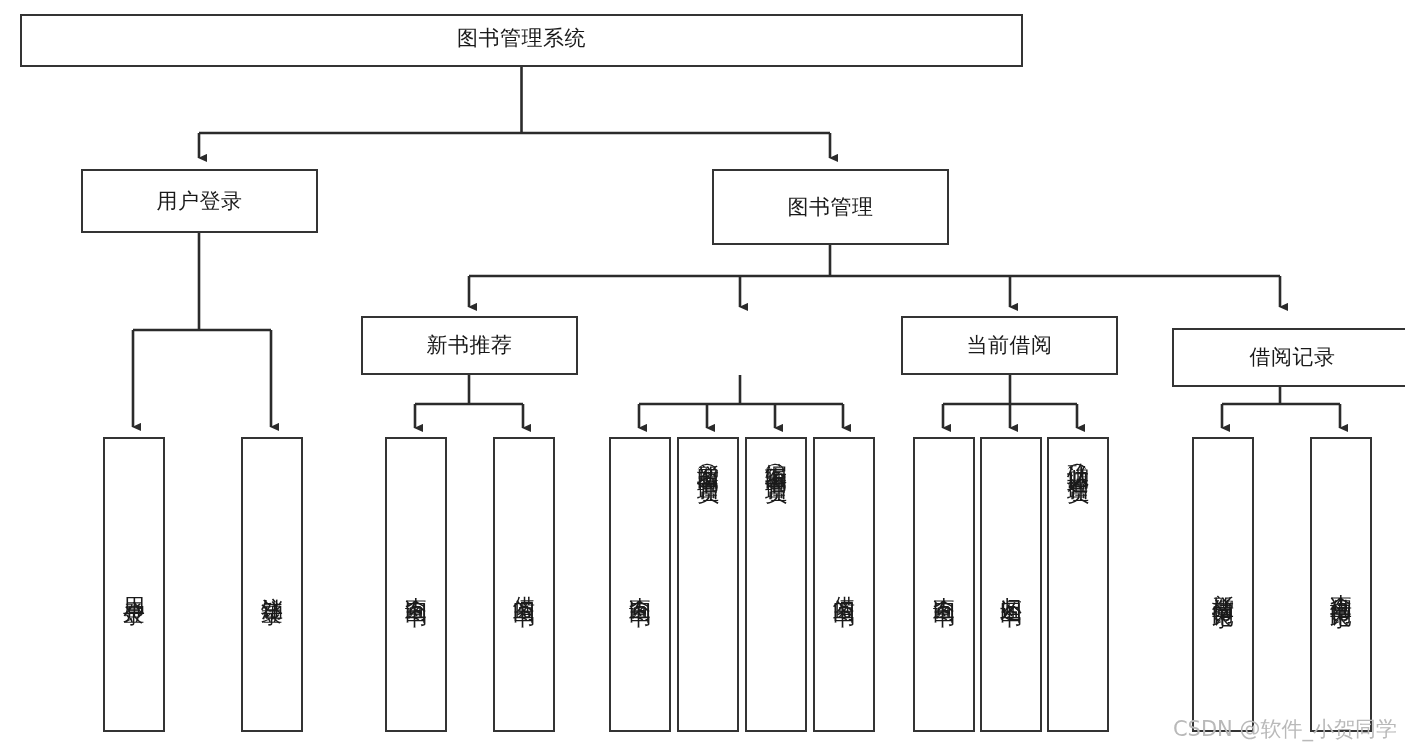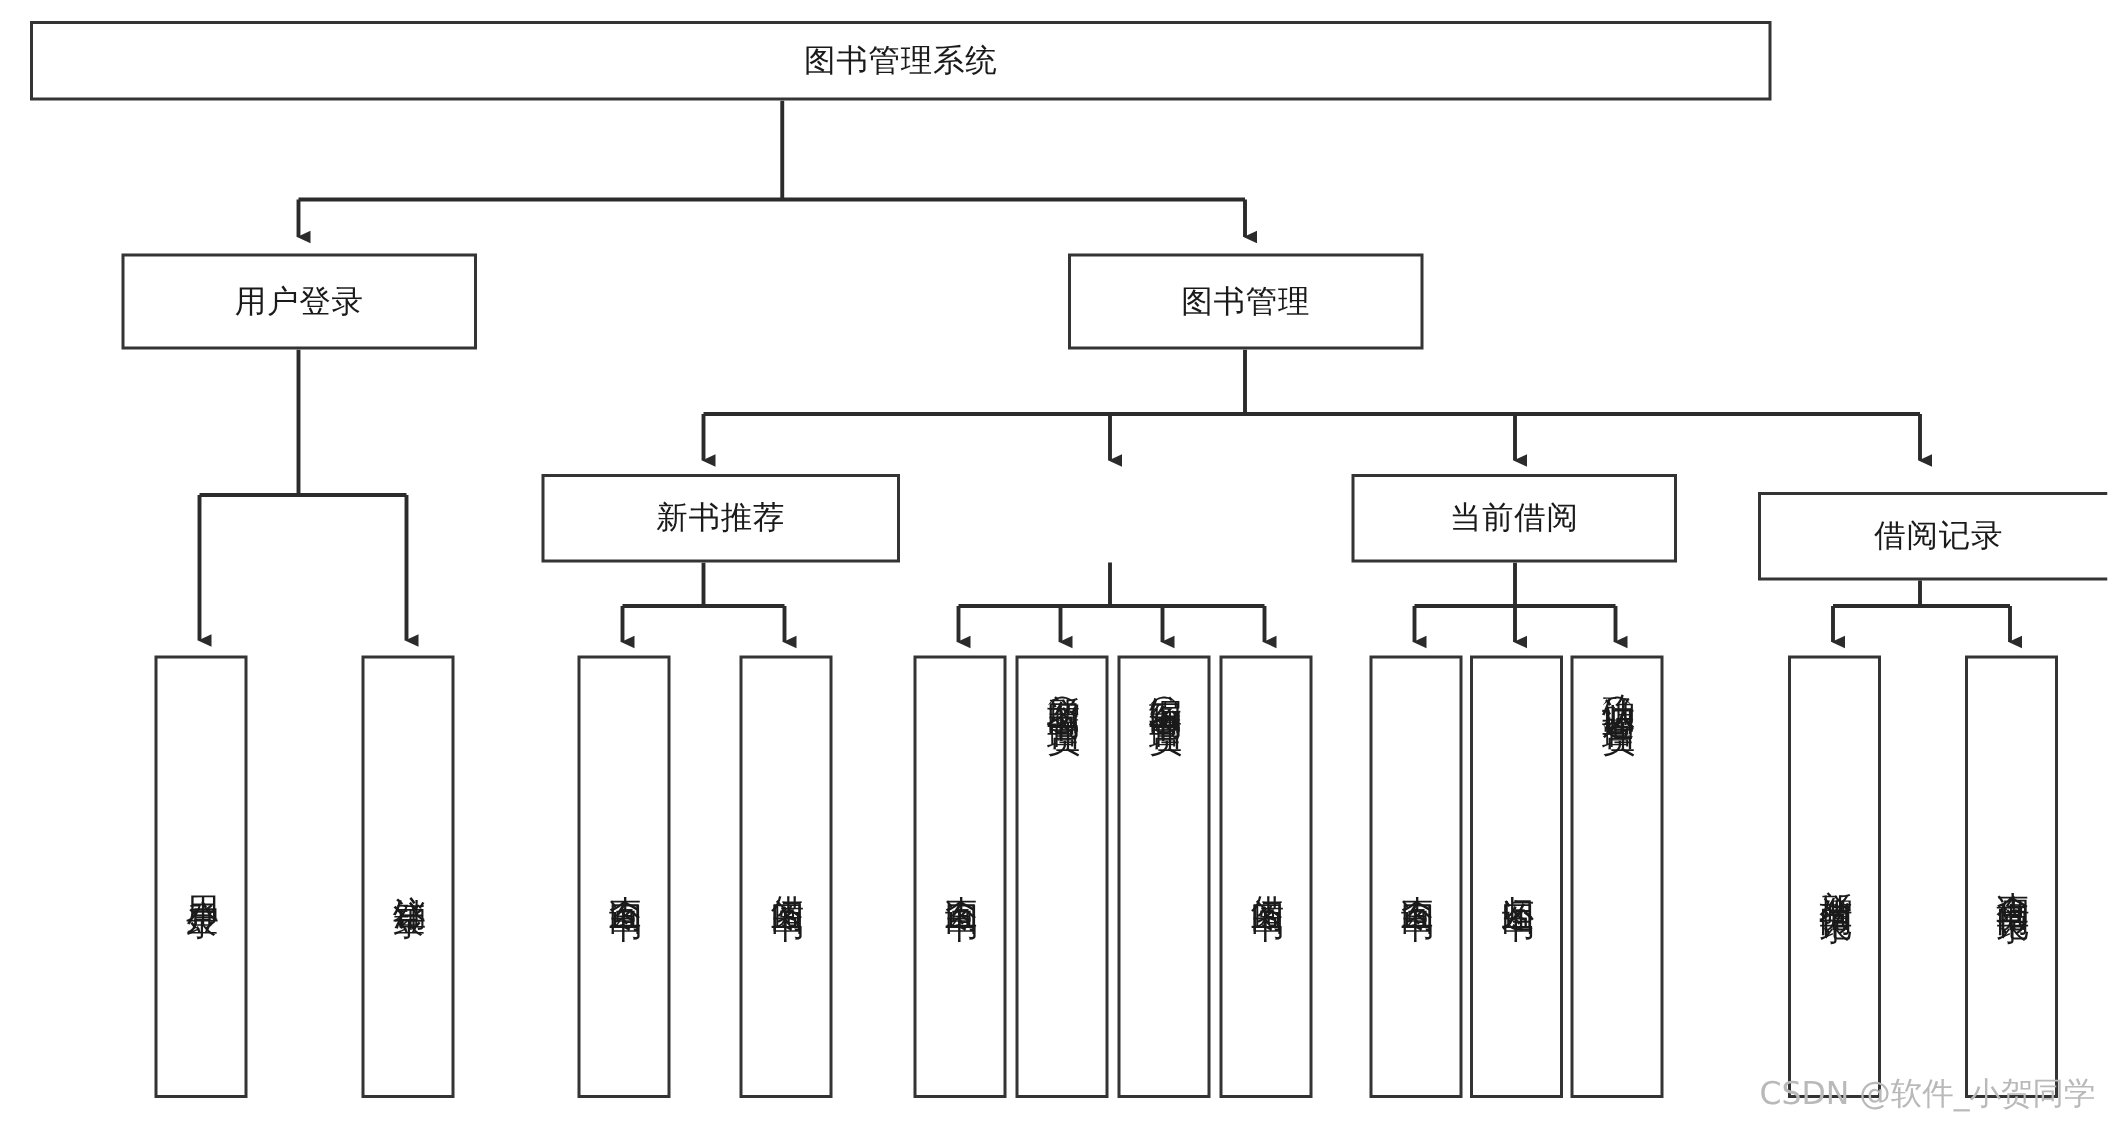--- a/index.html
+++ b/index.html
@@ -119,33 +119,33 @@
       <path d="M1010,404 L1010,428" marker-end="url(#arrowhead)"></path>
       <path d="M1077,404 L1077,428" marker-end="url(#arrowhead)"></path>
 
       <path d="M1280,375 L1280,404"></path>
       <path d="M1222,404 L1340,404"></path>
       <path d="M1222,404 L1222,428" marker-end="url(#arrowhead)"></path>
       <path d="M1340,404 L1340,428" marker-end="url(#arrowhead)"></path>
     </g>
   </svg>
 
-  <div class="node" style="left:20px; top:14px; width:1161px; height:53px;">
+  <div class="node" style="left:20px; top:14px; width:1003px; height:53px;font-family:Liberation Mono, monospace;">
     <span class="node-label">图书管理系统</span>
   </div>
 
   <div class="node" style="left:81px; top:169px; width:237px; height:64px;">
     <span class="node-label">用户登录</span>
   </div>
 
-  <div class="node" style="left:712px; top:169px; width:237px; height:64px;">
+  <div class="node" style="left:712px; top:169px; width:237px; height:76px;">
     <span class="node-label">图书管理</span>
   </div>
 
-  <div class="node" style="left:361px; top:316px; width:239px; height:59px;">
+  <div class="node" style="left:361px; top:316px; width:217px; height:59px;">
     <span class="node-label">新书推荐</span>
   </div>
 
 
   <div class="node" style="left:901px; top:316px; width:217px; height:59px;">
     <span class="node-label">当前借阅</span>
   </div>
 
   <div class="node" style="left:1172px; top:316px; width:241px; height:59px;margin-top:12px;">
     <span class="node-label">借阅记录</span>

